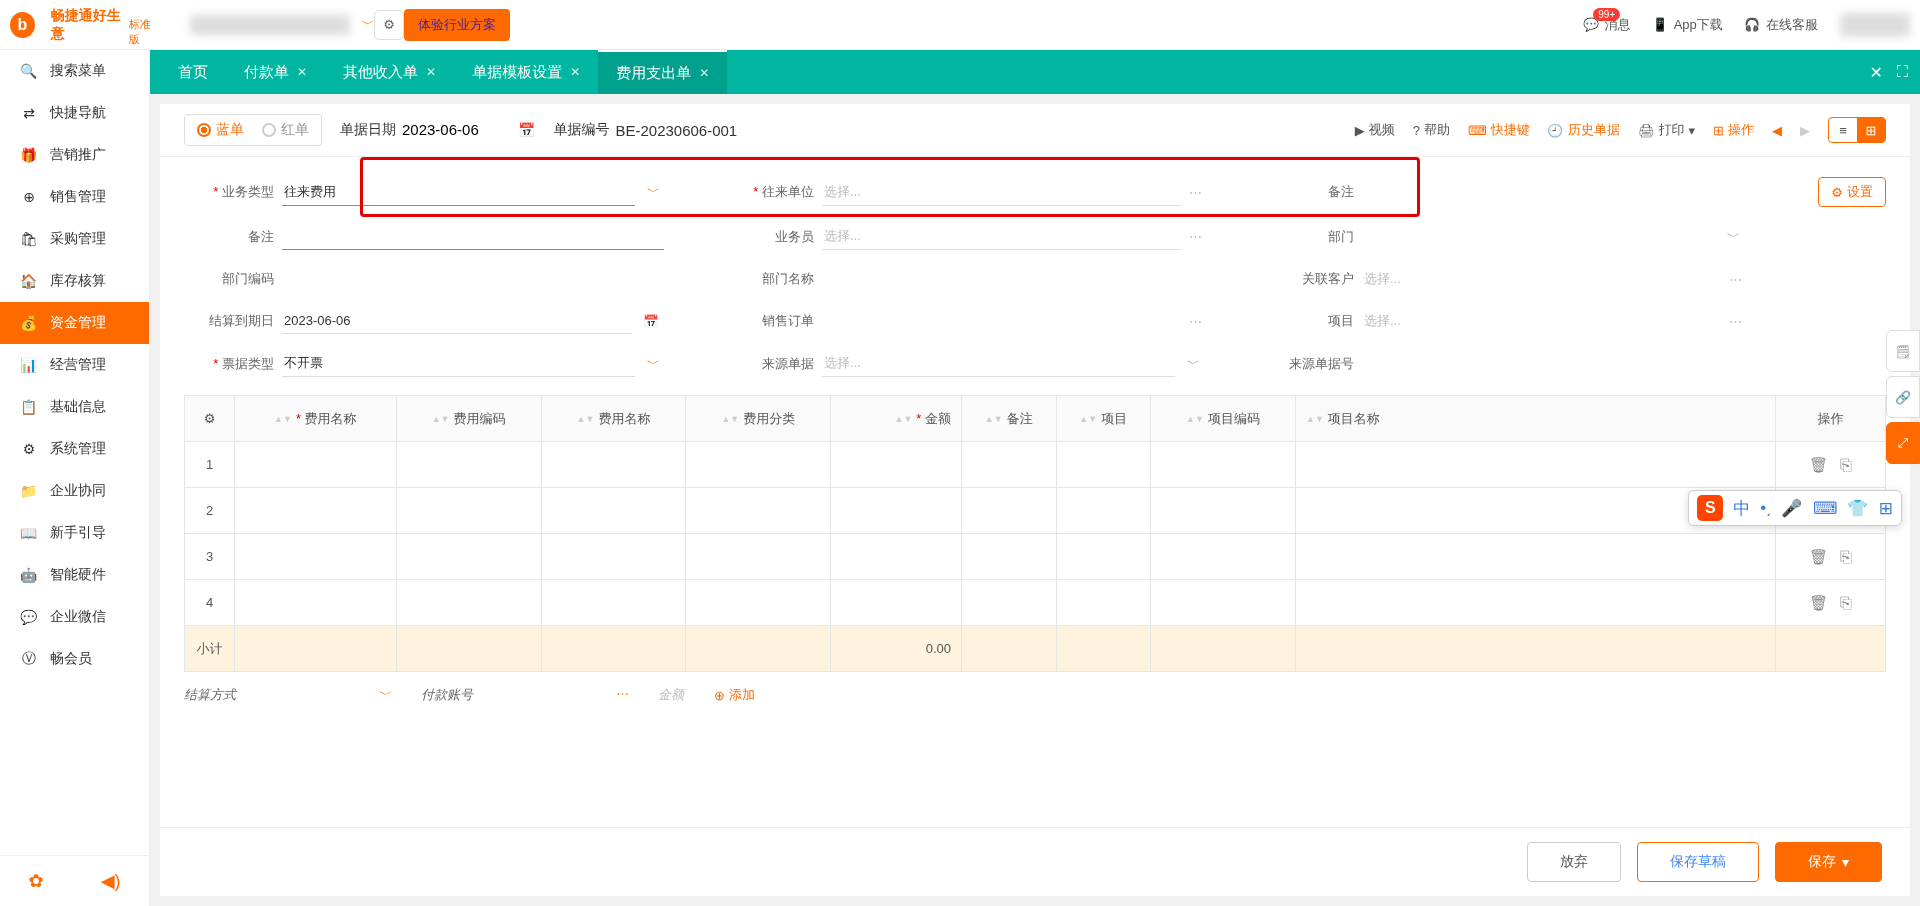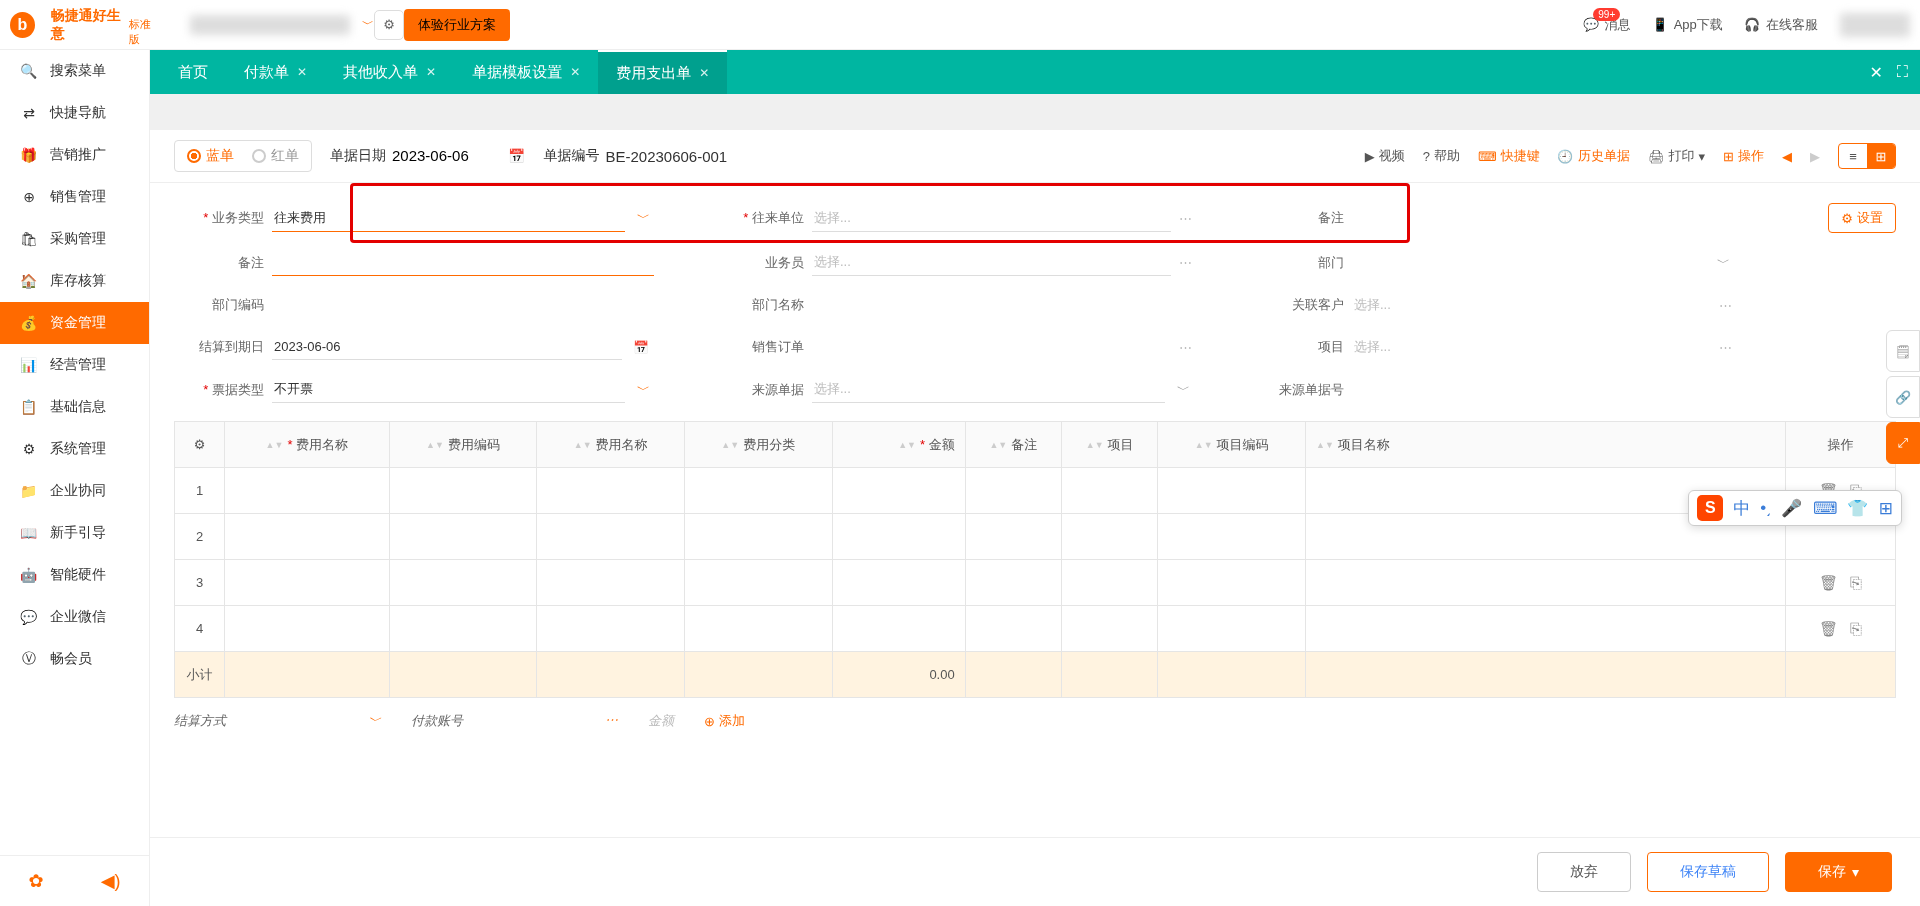--- a/index.html
+++ b/index.html
@@ -9,44 +9,44 @@
 
 .header { height:50px; display:flex; align-items:center; padding:0 10px; border-bottom:1px solid #eee; }
 .logo { display:flex; align-items:center; gap:4px; width:150px; }
 .logo-icon { width:26px; height:26px; background:#ff6a00; border-radius:50%; display:flex; align-items:center; justify-content:center; color:#fff; font-weight:bold; font-size:16px; }
 .logo-text { color:#ff6a00; font-weight:600; font-size:14px;margin-left:12px; }
 .logo-sub { color:#ff6a00; font-size:11px; margin-top:14px; margin-left:-6px; }
 .company-sel { display:flex; align-items:center; gap:12px; margin-left:30px; }
 .company-sel .blur { filter:blur(4px); background:#ddd; width:160px; height:20px; border-radius:3px; }
 .chev { color:#ff6a00; font-size:12px; }
 .gear-btn { width:30px; height:30px; border:1px solid #ddd; border-radius:5px; display:flex; align-items:center; justify-content:center; cursor:pointer; color:#666; }
-.trial-btn { background:#ff6a00; color:#000000; padding:7px 14px; border-radius:4px; cursor:pointer; font-size:13px; }
+.trial-btn { background:#ff6a00; color:#4c1d95; padding:7px 14px; border-radius:4px; cursor:pointer; font-size:13px; }
 .header-right { margin-left:auto; display:flex; align-items:center; gap:22px; color:#555; }
 .hr-item { display:flex; align-items:center; gap:5px; cursor:pointer; position:relative; }
 .badge { position:absolute; top:-8px; left:10px; background:#ff3b30; color:#fff; font-size:10px; padding:1px 5px; border-radius:8px; }
 .avatar-blur { width:70px; height:24px; background:#ddd; filter:blur(4px); border-radius:3px; }
 
 
 .body { display:flex; flex:1; min-height:0; }
 .sidebar { width:150px; background:#fff; border-right:1px solid #eee; display:flex; flex-direction:column; position:relative; }
 .side-item { display:flex; align-items:center; gap:12px; padding:12px 20px; cursor:pointer; color:#333; font-size:14px; }
 .side-item.active { background:#ff6a00; color:#fff; }
 .side-icon { width:18px; height:18px; display:inline-flex; align-items:center; justify-content:center; }
 .side-bottom { margin-top:auto; display:flex; justify-content:space-around; padding:14px 0; border-top:1px solid #eee; }
 .side-bottom span { color:#ff6a00; cursor:pointer; font-size:18px; }
 
-.main { flex:1; display:flex; flex-direction:column; background:#f0f0f0; min-width:0; position:relative;gap:36px; }
+.main { flex:1; display:flex; flex-direction:column; background:#f0f0f0; min-width:0; position:relative; }
 .tabs { background:#00b6a1; height:44px; display:flex; align-items:center; padding-left:10px; position:relative; }
 .tab { color:#fff; padding:0 18px; height:44px; display:flex; align-items:center; gap:8px; cursor:pointer; font-size:15px; }
 .tab.active { background:#00a08e; border-top:2px solid #fff; }
 .tab .x { font-size:12px; opacity:.85; }
 .tabs-right { margin-left:auto; display:flex; align-items:center; gap:14px; padding-right:12px; color:#fff; }
 .tabs-right span { cursor:pointer; font-size:16px; }
 
-.content { flex:1; background:#fff; margin:0; display:flex; flex-direction:column; min-height:0; }
+.content { flex:1; background:#fff; margin:10px; display:flex; flex-direction:column; min-height:0; }
 .toolbar { display:flex; align-items:center; padding:10px 24px; border-bottom:1px solid #eee; gap:18px; font-size:14px; }
 .radio-grp { display:flex; gap:18px; border:1px solid #ddd; border-radius:4px; padding:6px 12px; }
 .radio { display:flex; align-items:center; gap:5px; cursor:pointer; }
 .radio .dot { width:14px; height:14px; border:2px solid #ccc; border-radius:50%; display:inline-block; }
 .radio.active .dot { border-color:#ff6a00; background:radial-gradient(#ff6a00 45%, #fff 50%); }
 .radio.active span { color:#ff6a00; }
 .tb-field { display:flex; align-items:center; gap:6px; }
 .tb-field input { border:none; border-bottom:1px solid transparent; width:120px; font-size:14px; }
 .cal-icon { color:#ff6a00; }
 .toolbar-right { margin-left:auto; display:flex; align-items:center; gap:18px; color:#555; font-size:13px; }

